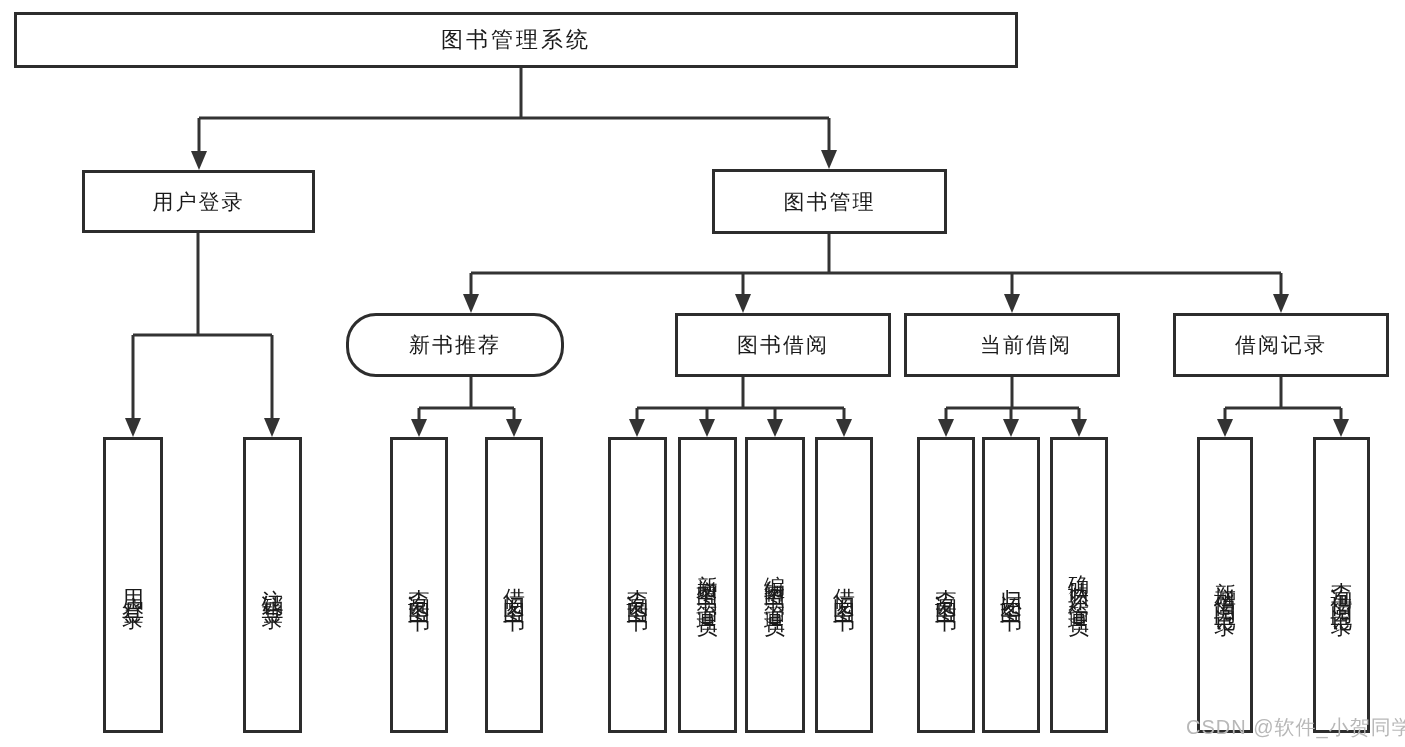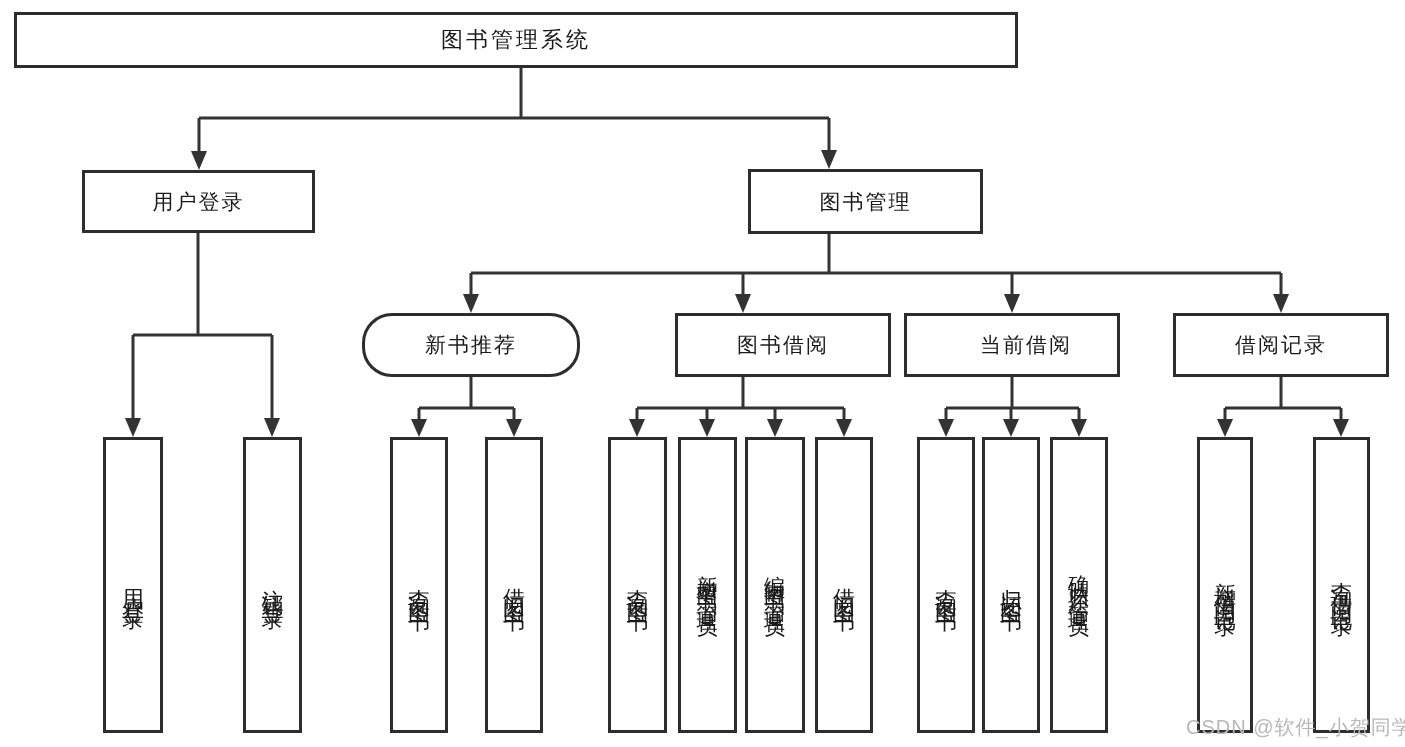--- a/index.html
+++ b/index.html
@@ -115,25 +115,25 @@
     </g>
   </svg>
 
   <div class="hbox root" style="left:14px;top:12px;width:1004px;height:56px;">
     <span class="label">图书管理系统</span>
   </div>
 
   <div class="hbox" style="left:82px;top:170px;width:233px;height:63px;">
     <span class="label">用户登录</span>
   </div>
-  <div class="hbox" style="left:712px;top:169px;width:235px;height:65px;margin-left:36px;">
+  <div class="hbox" style="left:712px;top:169px;width:235px;height:65px;">
     <span class="label">图书管理</span>
   </div>
 
-  <div class="hbox" style="left:362px;top:313px;width:218px;height:64px;border-radius:30px;">
+  <div class="hbox" style="left:346px;top:313px;width:218px;height:64px;border-radius:30px;">
     <span class="label">新书推荐</span>
   </div>
   <div class="hbox" style="left:635px;top:313px;width:216px;height:64px;margin-left:40px;">
     <span class="label">图书借阅</span>
   </div>
   <div class="hbox" style="left:904px;top:313px;width:216px;height:64px;padding-left:28px;">
     <span class="label">当前借阅</span>
   </div>
   <div class="hbox" style="left:1173px;top:313px;width:216px;height:64px;justify-content:center;">
     <span class="label">借阅记录</span>

